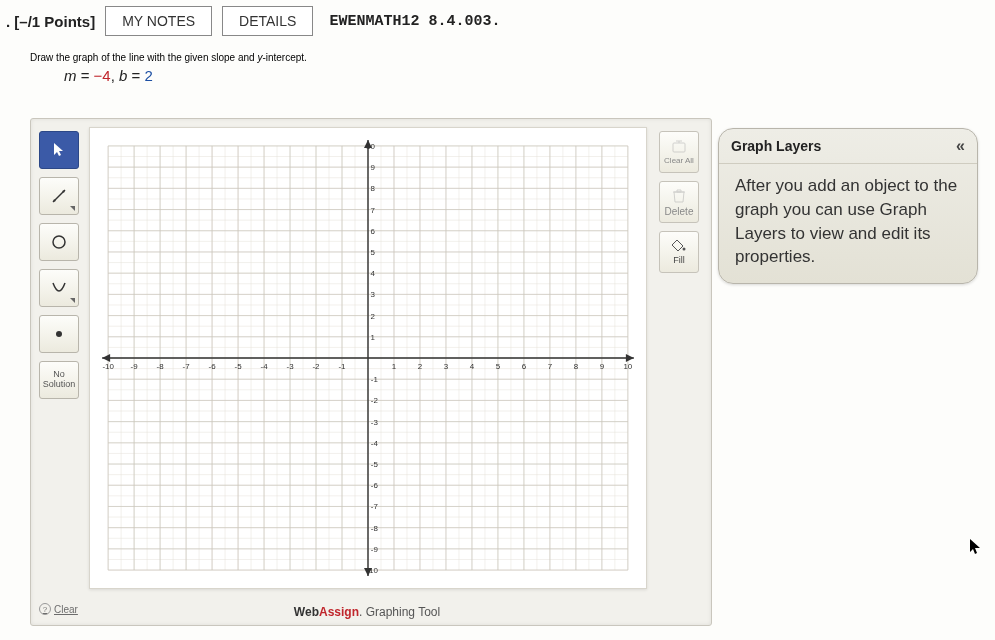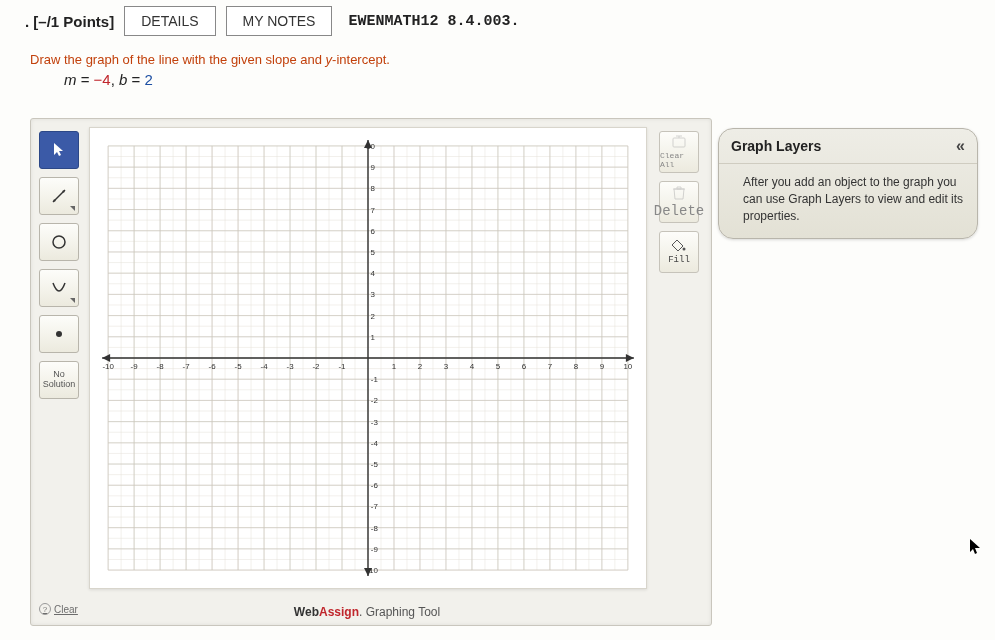--- a/index.html
+++ b/index.html
@@ -1,64 +1,64 @@
 <!DOCTYPE html>
 <html><head>
 <meta charset="utf-8">
 <style>
   * { box-sizing: border-box; margin: 0; padding: 0; }
   body { font-family: Arial, Helvetica, sans-serif; background: #fdfdfb; width: 995px; height: 640px; position: relative; overflow: hidden; }
-  .topbar { display: flex; align-items: center; gap: 10px; padding: 6px 25px; }
+  .topbar { display: flex; align-items: center; gap: 10px; padding: 6px 6px; }
   .points { font-weight: bold; font-size: 15px; color: #222; }
   .btn-top { border: 1px solid #888; background: #fff; padding: 6px 16px; font-size: 14px; font-weight: 500; color: #333; cursor: pointer; }
   .qid { font-size: 15px; font-weight: 600; color: #222; margin-left: 6px; font-family: Liberation Mono, monospace; }
-  .prompt { padding: 10px 30px 4px 30px; font-size: 13px; color: #c2410c; }
+  .prompt { padding: 10px 30px 4px 30px; font-size: 10px; color: #000000; }
   .prompt .y { font-style: italic; }
   .params { padding: 0 0 4px 64px; font-size: 15px; color: #222; }
   .params .m, .params .b { font-style: italic; }
   .red { color: #c0262c; }
   .blue { color: #1d4fa3; }
   
   .tool-area { position: absolute; left: 30px; top: 118px; width: 682px; height: 508px; background: #f2f1ec; border: 1px solid #c9c6bd; border-radius: 3px; box-shadow: inset 0 0 4px rgba(0,0,0,.08);}
   
   .toolbar { position: absolute; left: 8px; top: 12px; width: 44px; display: flex; flex-direction: column; gap: 8px; }
   .tbtn { width: 40px; height: 38px; border: 1px solid #b8b5ab; border-radius: 3px; background: linear-gradient(#fdfdfa,#eceade); display:flex; align-items:center; justify-content:center; font-size: 16px; color:#333; cursor:pointer; position:relative;}
   .tbtn.active { background: #3b5aa7; color:#fff; border-color:#2c4787;}
   .tbtn .tri { position:absolute; right:3px; bottom:3px; width:0;height:0;border-left:5px solid transparent;border-top:5px solid #666;}
   .tbtn.ns { height:38px; font-size:9px; line-height:1.1; text-align:center; color:#555; flex-direction:column;}
   .help { position:absolute; left:8px; bottom:10px; display:flex; align-items:center; gap:3px; font-size:10px; color:#6c6c6c; cursor:pointer; text-decoration:underline;}
   .help-icon { width:12px;height:12px;border:1px solid #999;border-radius:50%;display:flex;align-items:center;justify-content:center;font-size:8px;color:#777;}
   
   .canvas-wrap { position:absolute; left:58px; top:8px; width:558px; height:462px; background:#fff; border:1px solid #d8d5cc; box-shadow: 0 1px 3px rgba(0,0,0,.1);}
   .grid-svg { width:100%; height:100%; }
   
   .right-controls { position:absolute; right:10px; top:12px; width:44px; display:flex; flex-direction:column; gap:8px; align-items:center;}
-  .rbtn { width:40px; height:42px; border:1px solid #c6c3ba; border-radius:3px; background:linear-gradient(#fdfdfa,#eceade); display:flex; flex-direction:column; align-items:center; justify-content:center; font-size:9px; color:#888; cursor:pointer; gap:2px;font-family:Liberation Mono, monospace;}
+  .rbtn { width:40px; height:42px; border:1px solid #c6c3ba; border-radius:3px; background:linear-gradient(#fdfdfa,#eceade); display:flex; flex-direction:column; align-items:center; justify-content:center; font-size:9px; color:#888; cursor:pointer; gap:2px;}
   .rbtn svg {opacity:.5;}
   .rbtn.fill { color:#444;}
   .rbtn.fill svg{opacity:1;}
   
   .footer-brand { position:absolute; left:0; right:8px; bottom:6px; text-align:center; font-size:12px; color:#555;}
   .footer-brand .web{color:#333;font-weight:bold;}
   .footer-brand .assign{color:#c0262c;font-weight:bold;}
   
   .layers-panel { position:absolute; left:718px; top:128px; width:260px; background:linear-gradient(#eeede6,#e3e1d5); border:1px solid #b8b5ab; border-radius:15px; box-shadow:0 1px 3px rgba(0,0,0,.15);}
   .layers-head { padding:8px 12px; font-size:14px; font-weight:bold; color:#222; display:flex; justify-content:space-between; align-items:center; border-bottom:1px solid #cfccc0;}
   .layers-head .collapse { font-size:16px; font-weight:bold; color:#444; cursor:pointer;}
-  .layers-body { padding:10px 12px 14px 24px; font-size:12px; color:#333; line-height:1.4;}
+  .layers-body { padding:10px 12px 14px 16px; font-size:17px; color:#333; line-height:1.4;}
   
   .cursor-fake { position:absolute; right:12px; bottom:80px; font-size:16px; color:#000;}
 </style>
 </head>
 <body>
 
 <div class="topbar">
   <span class="points">. [–/1 Points]</span>
+  <button class="btn-top">MY NOTES</button>
   <button class="btn-top">DETAILS</button>
-  <button class="btn-top">MY NOTES</button>
   <span class="qid">EWENMATH12 8.4.003.</span>
 </div>
 
 <div class="prompt">
   <span>Draw the graph of the line with the given slope and </span><span class="y">y</span><span>-intercept.</span>
 </div>
 <div class="params">
   <span class="m">m</span><span> = </span><span class="red">−4</span><span>, </span><span class="b">b</span><span> = </span><span class="blue">2</span>
 </div>
 
@@ -286,21 +286,21 @@
           <rect x="2" y="3" width="12" height="9" rx="1" fill="none" stroke="#aaa"></rect>
           <line x1="5" y1="1" x2="11" y2="1" stroke="#aaa"></line>
           <line x1="8" y1="1" x2="8" y2="3" stroke="#aaa"></line>
         </svg>
       <span style="font-size:8px;">Clear All</span>
     </div>
     <div class="rbtn">
       <svg width="14" height="16" viewBox="0 0 14 16">
           <path d="M2 4 h10 l-1 10 h-8 z M1 4 h12 M5 2 h4 v2 h-4 z" fill="none" stroke="#aaa"></path>
         </svg>
-      <span style="font-size:14px;">Delete</span>
+      <span style="font-size:10px;">Delete</span>
     </div>
     <div class="rbtn fill">
       <svg width="16" height="14" viewBox="0 0 16 14">
           <path d="M6 1 L12 7 L7 12 L1 6 Z" fill="none" stroke="#555"></path>
           <circle cx="13" cy="10" r="1.5" fill="#555"></circle>
         </svg>
       <span>Fill</span>
     </div>
   </div>
 

